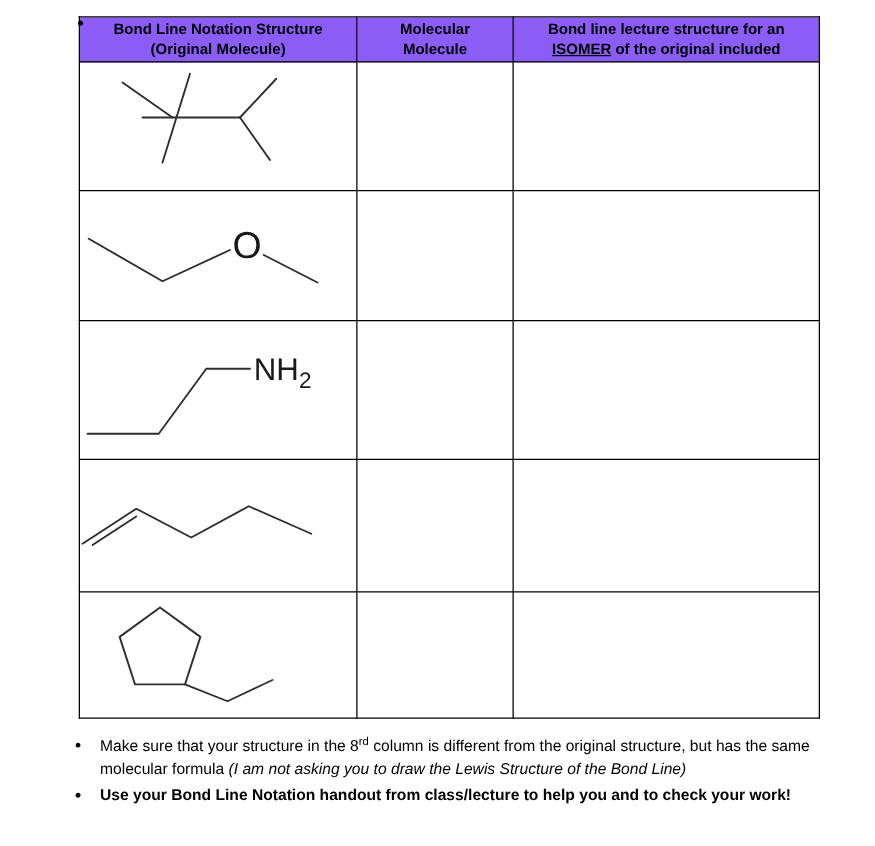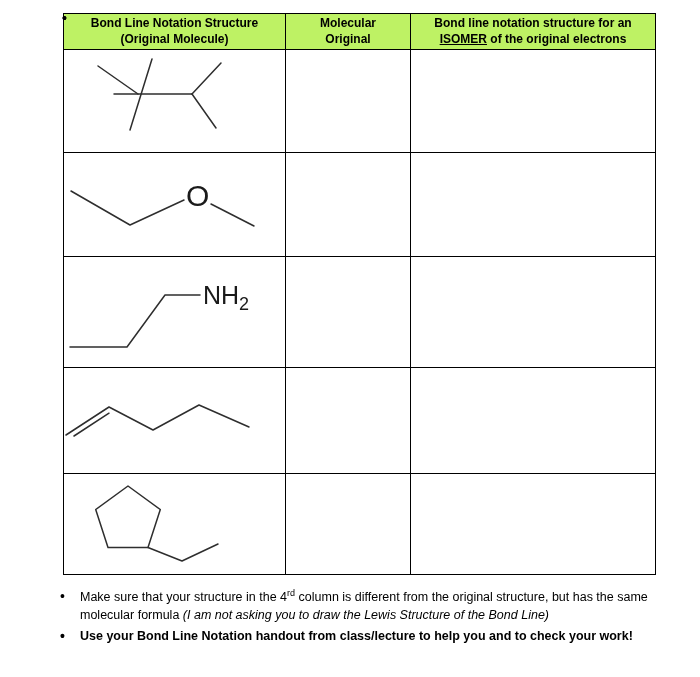--- a/index.html
+++ b/index.html
@@ -39,21 +39,21 @@
     border-collapse: collapse;
     margin-left: 63px;
     margin-top: 6px;
     table-layout: fixed;
     width: 592px;
   }
   table.blt th, table.blt td {
     border: 1.2px solid #000000;
   }
   table.blt th {
-    background: #bef264;
+    background: #8b5cf6;
     font-size: 12px;
     font-weight: bold;
     text-align: center;
     vertical-align: middle;
     height: 28px;
     line-height: 1.3;
     padding: 2px 4px;
     margin-left: 21px;
   }
   .u { text-decoration: underline; }
@@ -98,25 +98,25 @@
       <col style="width:245px">
     </colgroup>
     <thead>
       <tr>
         <th>
           <div>Bond Line Notation Structure</div>
           <div>(Original Molecule)</div>
         </th>
         <th>
           <div>Molecular</div>
-          <div>Original</div>
+          <div>Molecule</div>
         </th>
         <th>
-          <div>Bond line notation structure for an</div>
-          <div><span class="u">ISOMER</span><span> of the original electrons</span></div>
+          <div>Bond line lecture structure for an</div>
+          <div><span class="u">ISOMER</span><span> of the original included</span></div>
         </th>
       </tr>
     </thead>
     <tbody>
 
       <tr>
         <td class="cell h102">
           <svg class="mol" width="220" height="102" viewBox="0 0 220 102">
             <path d="M50,44 L128,44"></path>
             <path d="M34,16 L74,44"></path>
@@ -173,21 +173,21 @@
         <td class="cell empty h100"></td>
         <td class="cell empty h100"></td>
       </tr>
 
     </tbody>
   </table>
 
   <div class="bullets-bottom">
     <div class="bullet-row">
       <span class="dot">•</span>
-      <span>Make sure that your structure in the 4</span><sup>rd</sup><span> column is different from the original structure, but has the same molecular formula </span><span class="italic">(I am not asking you to draw the Lewis Structure of the Bond Line)</span>
+      <span>Make sure that your structure in the 8</span><sup>rd</sup><span> column is different from the original structure, but has the same molecular formula </span><span class="italic">(I am not asking you to draw the Lewis Structure of the Bond Line)</span>
     </div>
     <div class="bullet-row bold">
       <span class="dot">•</span>
       <span>Use your Bond Line Notation handout from class/lecture to help you and to check your work!</span>
     </div>
   </div>
 
 </div>
 
 </body></html>

